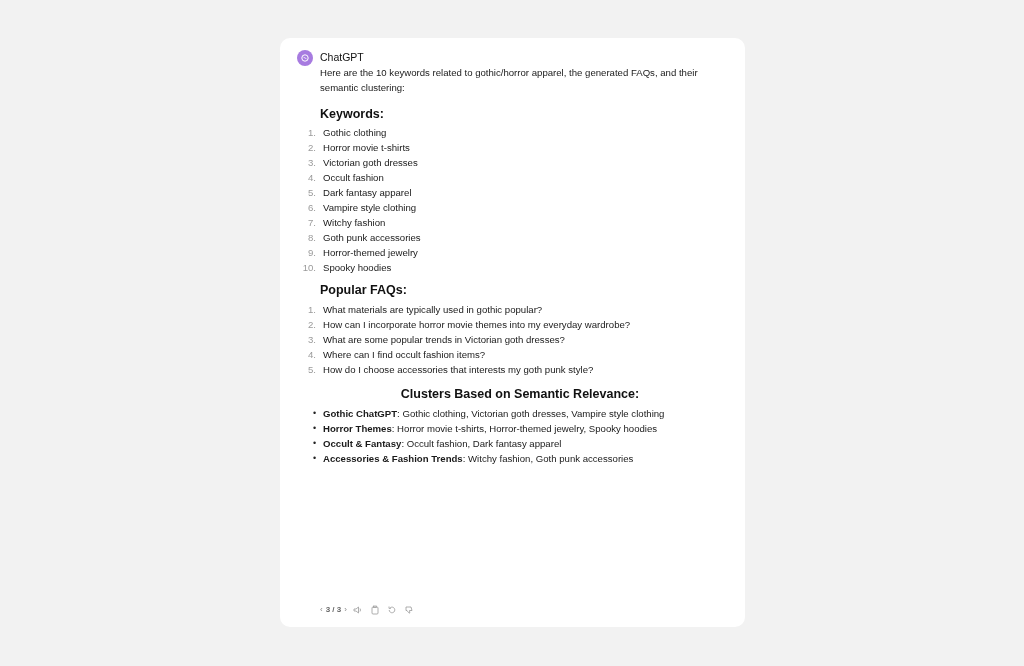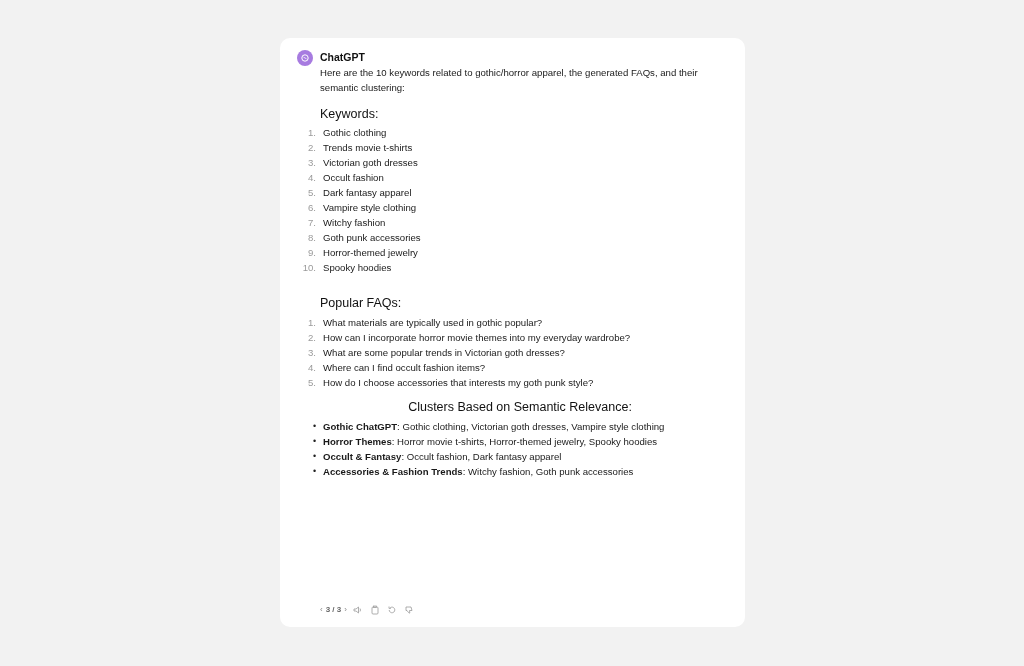--- a/index.html
+++ b/index.html
@@ -10,26 +10,26 @@
   }
   .card {
     position:absolute; left:280px; top:38px; width:465px; height:589px;
     background:#ffffff; border-radius:10px;
   }
   .avatar {
     position:absolute; left:17px; top:12px; width:16px; height:16px; border-radius:50%;
     background:#a77be0; display:flex; align-items:center; justify-content:center;
   }
   .avatar svg { width:10px; height:10px; }
-  .author { position:absolute; left:40px; top:13px; font-size:10.5px; font-weight:bold; color:#111; }
+  .author { position:absolute; left:40px; top:13px; font-size:10.5px; font-weight:normal; color:#111; }
   .content { position:absolute; left:40px; top:27px; width:400px; font-size:9.6px; line-height:15px; color:#1a1a1a; }
   .content p { margin:0; }
-  h3 { font-size:12.5px; font-weight:normal; margin:0; color:#111; }
+  h3 { font-size:12.5px; font-weight:bold; margin:0; color:#111; }
   .h-keywords { margin-top:12px; margin-bottom:3px; }
-  .h-faq { margin-top:21px; margin-bottom:4px; }
+  .h-faq { margin-top:8px; margin-bottom:4px; }
   .h-clusters { margin-top:10px; margin-bottom:4px;text-align:center; }
   ol { margin:0; padding:0; list-style:none; }
   ol li { position:relative; padding-left:3px; }
   ol li .num { position:absolute; left:-22px; width:18px; text-align:right; color:#9a9a9a; }
   ul { margin:0; padding:0; list-style:none; }
   ul li { position:relative; padding-left:3px; }
   ul li .dot { position:absolute; left:-7px; top:0; color:#222; font-size:9px; }
   .closing { margin-top:12px; }
   .cite { color:#4a7bd0; font-size:8.5px; margin-left:2px; }
   .actions { position:absolute; left:40px; top:566px; display:flex; align-items:center; gap:6px; color:#9a9a9a; font-size:8px; }
@@ -49,21 +49,21 @@
       </svg>
   </div>
   <div class="author">ChatGPT</div>
 
   <div class="content">
     <p>Here are the 10 keywords related to gothic/horror apparel, the generated FAQs, and their semantic clustering:</p>
 
     <h3 class="h-keywords">Keywords:</h3>
     <ol>
       <li><span class="num">1.</span><span>Gothic clothing</span></li>
-      <li><span class="num">2.</span><span>Trends movie t-shirts</span></li>
+      <li><span class="num">2.</span><span>Horror movie t-shirts</span></li>
       <li><span class="num">3.</span><span>Victorian goth dresses</span></li>
       <li><span class="num">4.</span><span>Occult fashion</span></li>
       <li><span class="num">5.</span><span>Dark fantasy apparel</span></li>
       <li><span class="num">6.</span><span>Vampire style clothing</span></li>
       <li><span class="num">7.</span><span>Witchy fashion</span></li>
       <li><span class="num">8.</span><span>Goth punk accessories</span></li>
       <li><span class="num">9.</span><span>Horror-themed jewelry</span></li>
       <li><span class="num">10.</span><span>Spooky hoodies</span></li>
     </ol>
 

